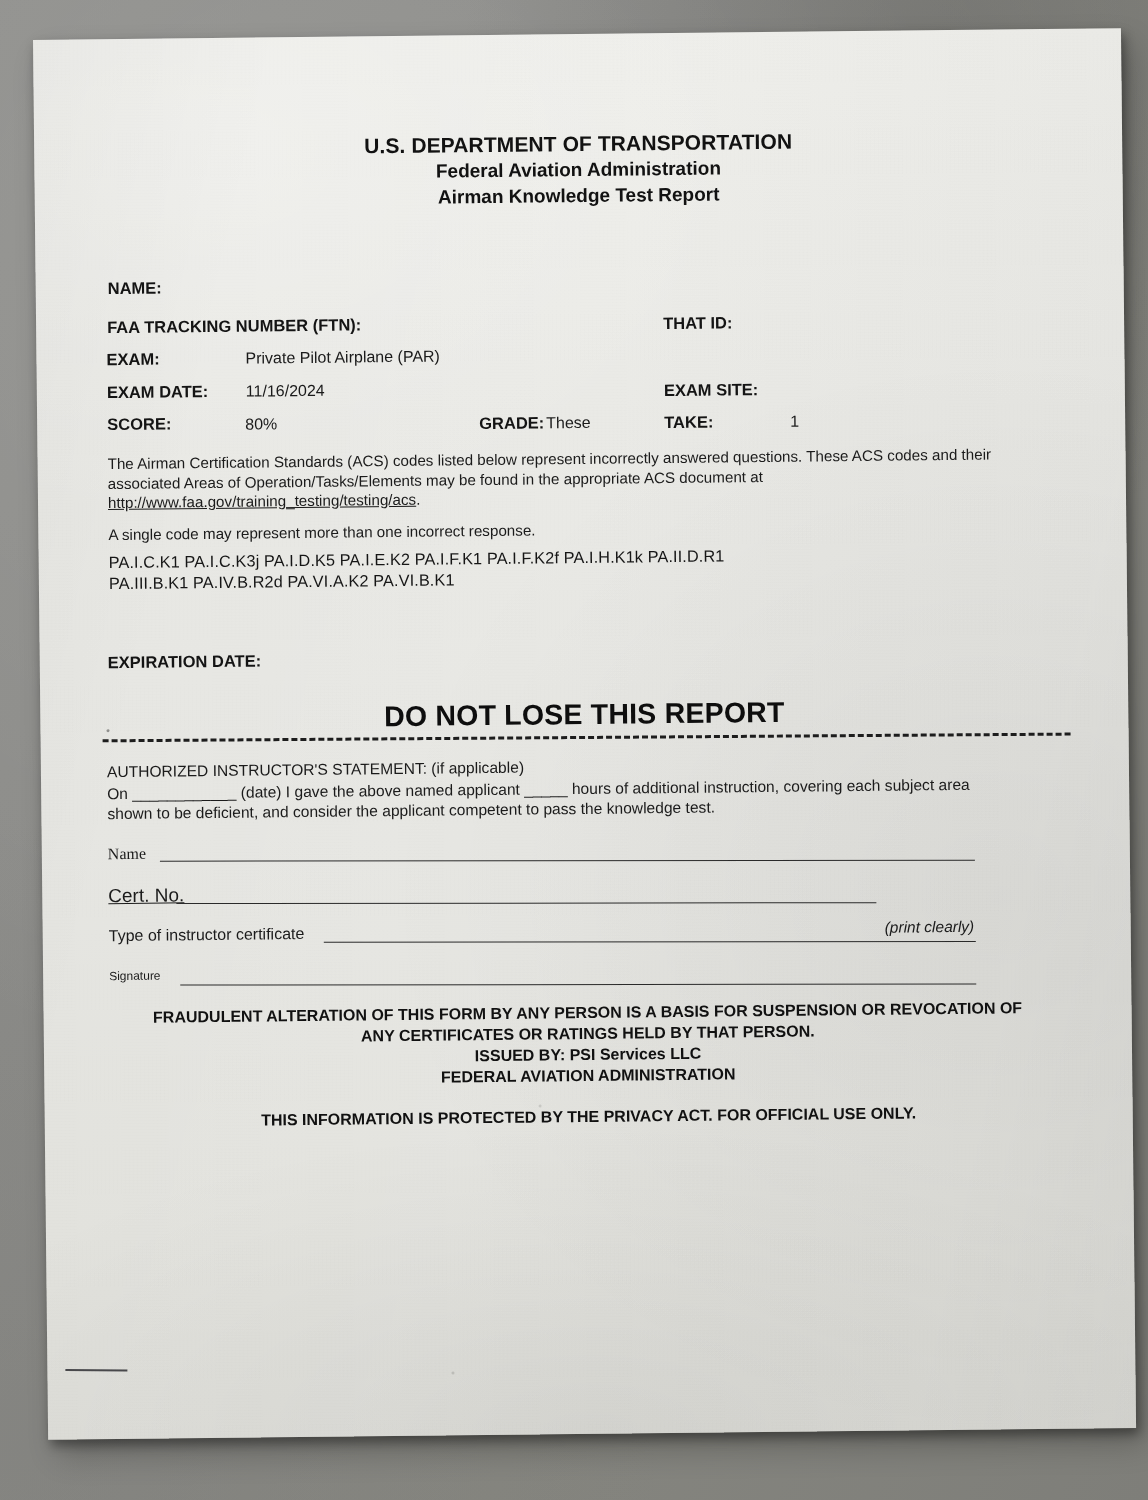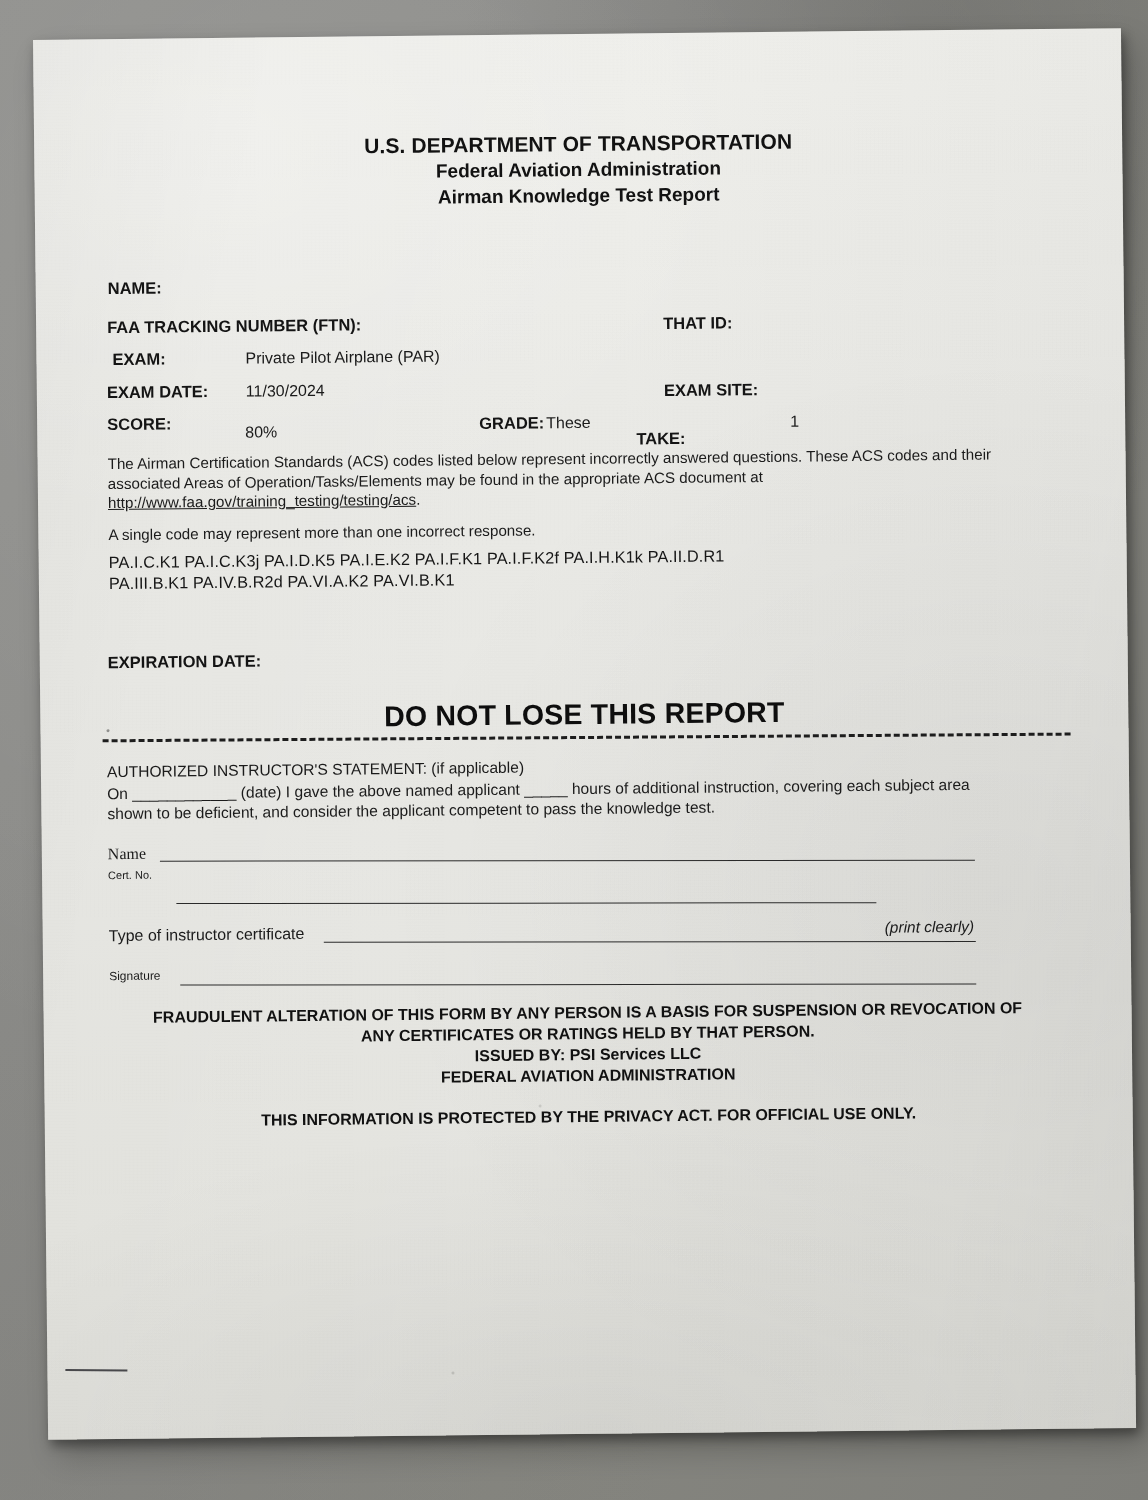--- a/index.html
+++ b/index.html
@@ -177,39 +177,39 @@
     <div class="title-block t1">U.S. DEPARTMENT OF TRANSPORTATION</div>
     <div class="title-block t2">Federal Aviation Administration</div>
     <div class="title-block t3">Airman Knowledge Test Report</div>
 
     <div class="ln lbl" style="left:72px; top:240px;">NAME:</div>
     <div class="ln val" style="left:210px; top:241px;"></div>
 
     <div class="ln lbl" style="left:71px; top:279px;">FAA TRACKING NUMBER (FTN):</div>
     <div class="ln val" style="left:350px; top:280px;"></div>
 
-    <div class="ln lbl" style="left:76px; top:311px;">EXAM:</div>
+    <div class="ln lbl" style="left:70px; top:311px;">EXAM:</div>
     <div class="ln val" style="left:209px; top:312px;">Private Pilot Airplane (PAR)</div>
 
     <div class="ln lbl" style="left:70px; top:344px;">EXAM DATE:</div>
-    <div class="ln val" style="left:209px; top:345px;">11/30/2024</div>
+    <div class="ln val" style="left:209px; top:345px;">11/16/2024</div>
 
     <div class="ln lbl" style="left:70px; top:376px;">SCORE:</div>
-    <div class="ln val" style="left:208px; top:378px;margin-top:8px;">80%</div>
+    <div class="ln val" style="left:208px; top:378px;">80%</div>
 
     <div class="ln lbl" style="left:442px; top:379px;text-align:right;">GRADE:</div>
     <div class="ln val" style="left:509px; top:380px;">These</div>
 
     <div class="ln lbl" style="left:627px; top:281px;">THAT ID:</div>
     <div class="ln val" style="left:740px; top:282px;"></div>
 
     <div class="ln lbl" style="left:627px; top:348px;">EXAM SITE:</div>
     <div class="ln val" style="left:760px; top:349px;"></div>
 
-    <div class="ln lbl" style="left:599px; top:380px;margin-top:16px;">TAKE:</div>
+    <div class="ln lbl" style="left:627px; top:380px;">TAKE:</div>
     <div class="ln val" style="left:753px; top:381px;">1</div>
 
     <div class="para" style="left:70px; top:415px; width:912px;">
       <span>The Airman Certification Standards (ACS) codes listed below represent incorrectly answered questions. These ACS codes and their associated Areas of Operation/Tasks/Elements may be found in the appropriate ACS document at </span><span class="u">http://www.faa.gov/training_testing/testing/acs</span><span>.</span>
     </div>
 
     <div class="para" style="left:70px; top:486px;">A single code may represent more than one incorrect response.</div>
 
     <div class="codes" style="left:70px; top:513px;">PA.I.C.K1   PA.I.C.K3j   PA.I.D.K5   PA.I.E.K2   PA.I.F.K1   PA.I.F.K2f   PA.I.H.K1k   PA.II.D.R1</div>
     <div class="codes" style="left:70px; top:534px;">PA.III.B.K1   PA.IV.B.R2d   PA.VI.A.K2   PA.VI.B.K1</div>
@@ -224,21 +224,21 @@
 
     <div class="para" style="left:66px; top:723px; font-size:15.6px;">AUTHORIZED INSTRUCTOR'S STATEMENT: (if applicable)</div>
 
     <div class="para" style="left:66px; top:745px; font-size:15.6px; white-space:nowrap;"><span>On </span><span>____________</span><span> (date) I gave the above named applicant </span><span>_____</span><span> hours of additional instruction, covering each subject area</span></div>
 
     <div class="para" style="left:66px; top:765px; font-size:15.6px;">shown to be deficient, and consider the applicant competent to pass the knowledge test.</div>
 
     <div class="para" style="left:66px; top:805px; font-size:16px;font-family:Liberation Serif, serif;">Name</div>
     <div class="rule" style="left:118px; top:826px; width:815px; transform:rotate(0.55deg);"></div>
 
-    <div class="para" style="left:66px; top:827px; font-size:11px;">Cert. No.</div>
+    <div class="para" style="left:66px; top:847px; font-size:19px;text-decoration:underline;">Cert. No.</div>
     <div class="rule" style="left:134px; top:868px; width:700px; transform:rotate(0.55deg);"></div>
     <div class="para" style="left:842px; top:855px; font-size:15.5px; font-style:italic;margin-top:32px;">(print clearly)</div>
 
     <div class="para" style="left:66px; top:887px; font-size:16px;">Type of instructor certificate</div>
     <div class="rule" style="left:281px; top:908px; width:652px; transform:rotate(0.55deg);"></div>
 
     <div class="para" style="left:66px; top:928px; font-size:12px;">Signature</div>
     <div class="rule" style="left:137px; top:950px; width:796px; transform:rotate(0.55deg);"></div>
 
     <div class="footer" style="top:968px;">FRAUDULENT ALTERATION OF THIS FORM BY ANY PERSON IS A BASIS FOR SUSPENSION OR REVOCATION OF</div>

